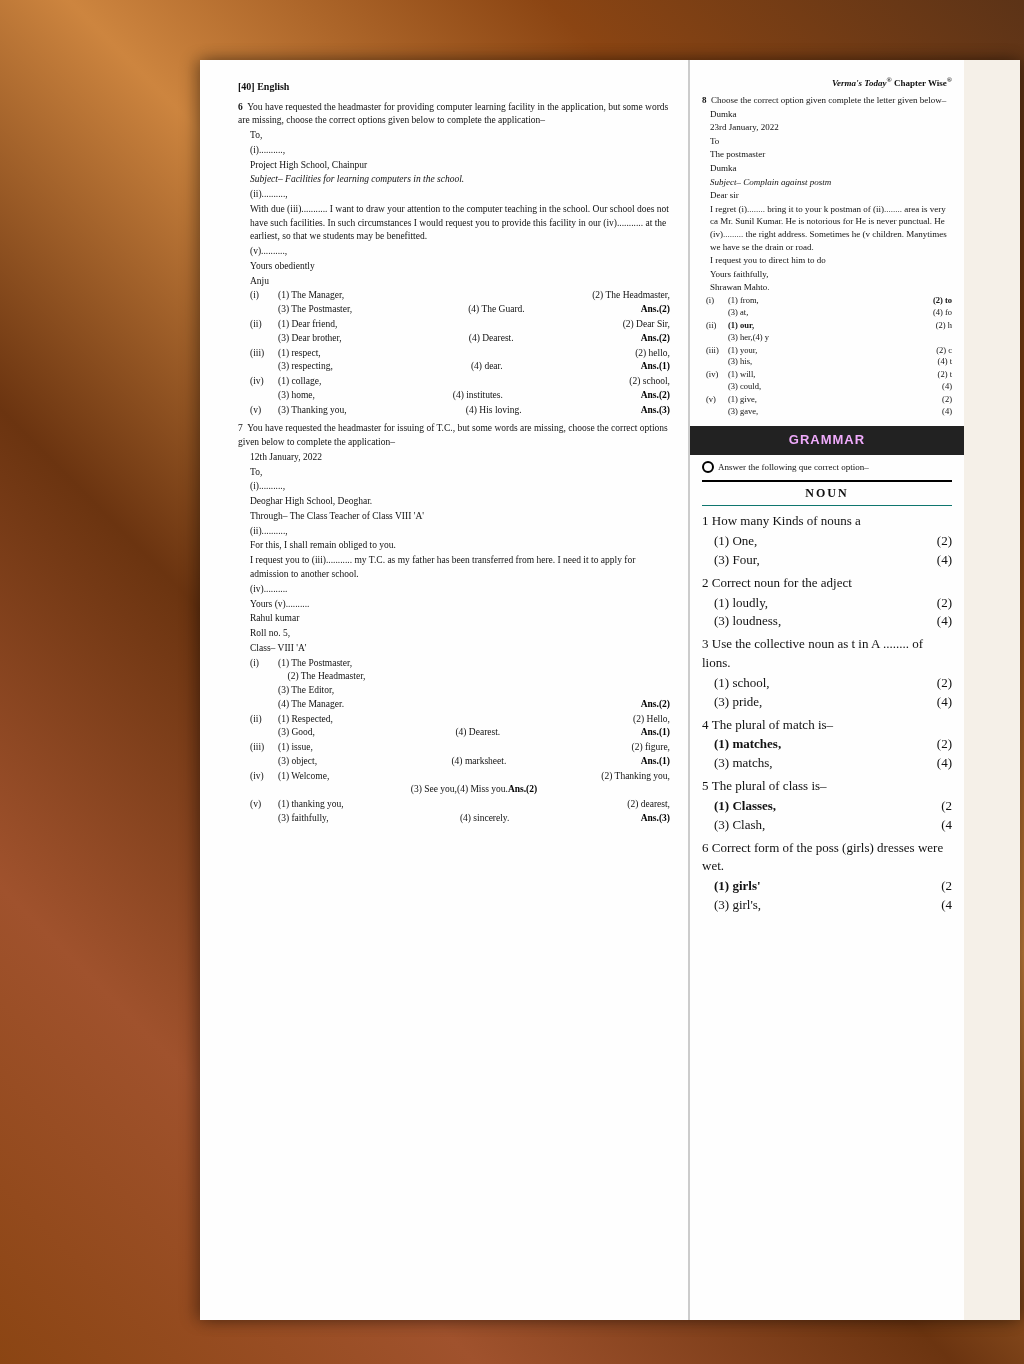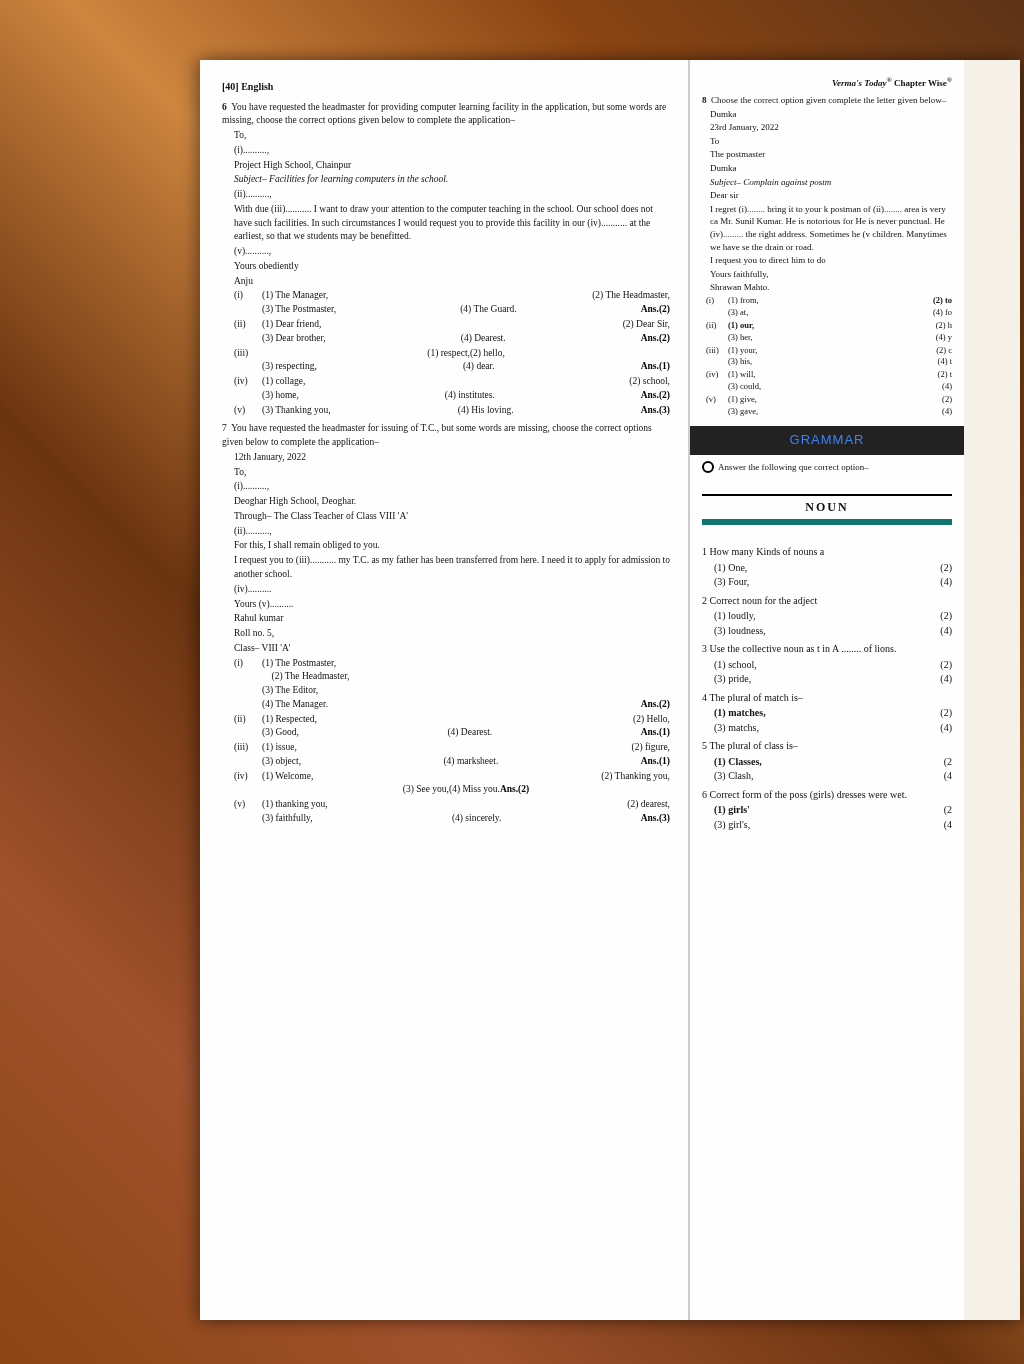--- a/index.html
+++ b/index.html
@@ -30,21 +30,21 @@
       height: 1260px;
       background: #f5f0e8;
       z-index: 1;
       display: flex;
       box-shadow: -5px 0 15px rgba(0,0,0,0.3), 5px 0 15px rgba(0,0,0,0.3);
     }
 
     .left-page {
       width: 490px;
       background: #fefefe;
-      padding: 20px 18px 20px 22px;
+      padding: 20px 18px 20px 38px;
       border-right: 2px solid #ccc;
       font-size: 9.5px;
       line-height: 1.45;
       color: #111;
       overflow: hidden;
     }
 
     .right-page {
       width: 274px;
       background: #fefefe;
@@ -95,24 +95,24 @@
     .italic-text {
       font-style: italic;
     }
 
     .bold-text {
       font-weight: normal;
     }
 
     .right-section-header {
       background: #222;
-      color: #3b82f6;
+      color: #f0abfc;
       text-align: center;
       font-size: 13px;
-      font-weight: normal;
+      font-weight: bold;
       font-family: Arial, sans-serif;
       padding: 5px 0;
       margin: 8px -12px 6px -12px;
       letter-spacing: 1px;
     }
 
     .circle-bullet {
       display: inline-block;
       width: 12px;
       height: 12px;
@@ -120,23 +120,23 @@
       border: 2px solid #000;
       margin-right: 4px;
       vertical-align: middle;
     }
 
     .noun-header {
       font-size: 12px;
       font-weight: bold;
       text-align: center;
       border-top: 2px solid #000;
-      border-bottom: 6px solid #0f766e;
+      border-bottom: 1px solid #0f766e;
       padding: 3px 0;
-      margin: 20px 0;
+      margin: 6px 0;
       letter-spacing: 2px;
     }
 
     .grammar-q {
       margin-bottom: 4px;
     }
 
     .right-header-top {
       font-size: 9px;
       font-weight: bold;
@@ -210,21 +210,21 @@
               <span>(3)  Dear brother,</span>
               <span>(4)  Dearest.</span>
               <span class="ans-tag">Ans.(2)</span>
             </div>
           </div>
         </div>
 
         <div class="option-row">
           <span style="min-width:28px;font-weight:normal">(iii)</span>
           <div style="flex:1">
-            <div style="display:flex;justify-content:center">
+            <div style="display:flex;justify-content:space-between">
               <span>(1)  respect,</span>
               <span>(2)  hello,</span>
             </div>
             <div style="display:flex;justify-content:space-between">
               <span>(3)  respecting,</span>
               <span>(4)  dear.</span>
               <span class="ans-tag">Ans.(1)</span>
             </div>
           </div>
         </div>
@@ -400,21 +400,21 @@
           </div>
         </div>
 
         <div class="option-row">
           <span style="min-width:22px">(ii)</span>
           <div style="flex:1">
             <div style="display:flex;justify-content:space-between">
                 <span><b>(1) our,</b></span>
                 <span>(2)  h</span>
               </div>
-            <div style="display:flex;justify-content:space-between">
+            <div style="display:flex;">
                 <span>(3)  her,</span>
                 <span>(4)  y</span>
               </div>
           </div>
         </div>
 
         <div class="option-row">
           <span style="min-width:22px">(iii)</span>
           <div style="flex:1">
             <div style="display:flex;justify-content:space-between">
@@ -464,21 +464,21 @@
 
     <div style="display:flex;align-items:flex-start;font-size:9px;">
       <span class="circle-bullet"></span>
       <span>Answer the following que correct option–</span>
     </div>
 
     <div class="noun-header">
       <span>NOUN</span>
     </div>
 
-    <div style="font-size:10px;">
+    <div style="font-size:13px;">
 
       <div class="grammar-q">
         <p><span class="bold-text">1</span>&nbsp;<span>How many Kinds of nouns a</span></p>
         <div style="padding-left:12px;display:flex;justify-content:space-between">
           <span>(1)  One,</span>
             <span>(2)</span>
         </div>
         <div style="padding-left:12px;display:flex;justify-content:space-between">
           <span>(3)  Four,</span>
             <span>(4)</span>

